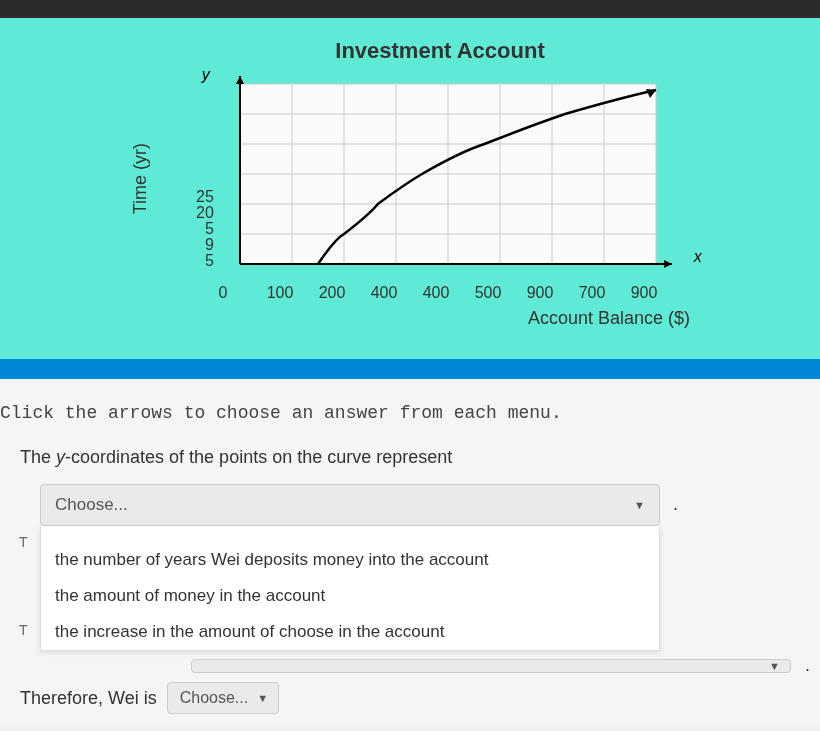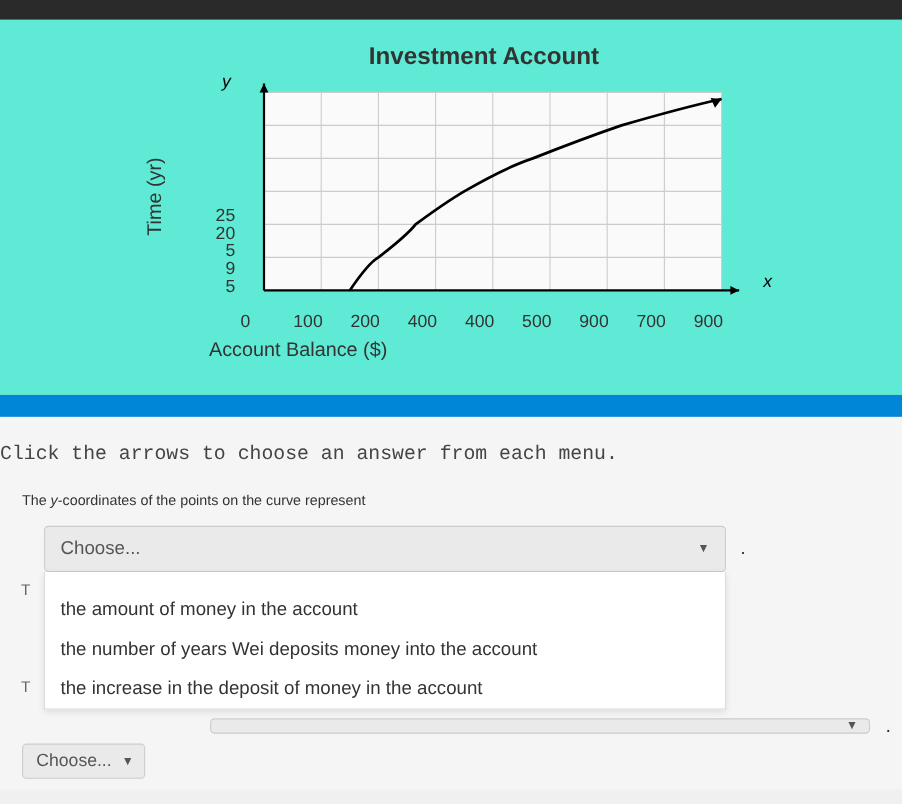--- a/index.html
+++ b/index.html
@@ -83,21 +83,21 @@
       color: #333;
       gap: 0;
     }
     .x-ticks span { width: 52px; text-align: center; }
     .x-origin {
       width: 40px;
       text-align: right;
       padding-right: 10px;
     }
     .xlabel {
-      text-align: left;
+      text-align: right;
       font-size: 18px;
       color: #333;
       margin-top: 6px;
       margin-left: 60px;
     }
     .divider {
       height: 20px;
       background: #0086d6;
     }
     .question-section {
@@ -105,21 +105,21 @@
       padding: 24px 10px 10px 0;
       color: #333;
     }
     .instruction {
       font-size: 18px;
       margin-bottom: 24px;
       color: #444;
       font-family: Liberation Mono, monospace;
     }
     .prompt-text {
-      font-size: 13px;
+      font-size: 18px;
       margin-left: 20px;
       margin-bottom: 16px;
       color: #333;
     }
     .prompt-text .italic { font-style: italic; }
     .dropdown-open {
       position: relative;
       margin-left: 40px;
       width: 620px;
     }
@@ -280,39 +280,40 @@
     <div class="dropdown-header">
       <span>Choose...</span>
       <span class="dropdown-caret">▼</span>
     </div>
     <span class="period" style="position:absolute; right:-18px; top:10px;">.</span>
     <div class="dropdown-list">
       <div class="dropdown-item">
         <span class="left-marker">T</span>
       </div>
       <div class="dropdown-item">
+        <span>the number of years Wei deposits money into the account</span>
+      </div>
+      <div class="dropdown-item">
         <span>the amount of money in the account</span>
-      </div>
-      <div class="dropdown-item">
-        <span>the number of years Wei deposits money into the account</span>
       </div>
       <div class="dropdown-item">
         <span class="left-marker">T</span>
-        <span>the increase in the deposit of money in the account</span>
+        <span>the increase in the amount of choose in the account</span>
       </div>
     </div>
   </div>
 
   <div class="second-dd-row">
     <div class="inline-dd wide-dd">
       <span></span>
       <span class="dropdown-caret">▼</span>
     </div>
     <span class="period">.</span>
   </div>
 
   <div class="final-row">
+    <span>Therefore, Wei is</span>
     <div class="inline-dd">
       <span>Choose...</span>
       <span class="dropdown-caret">▼</span>
     </div>
   </div>
 </div>
 
 </body></html>

